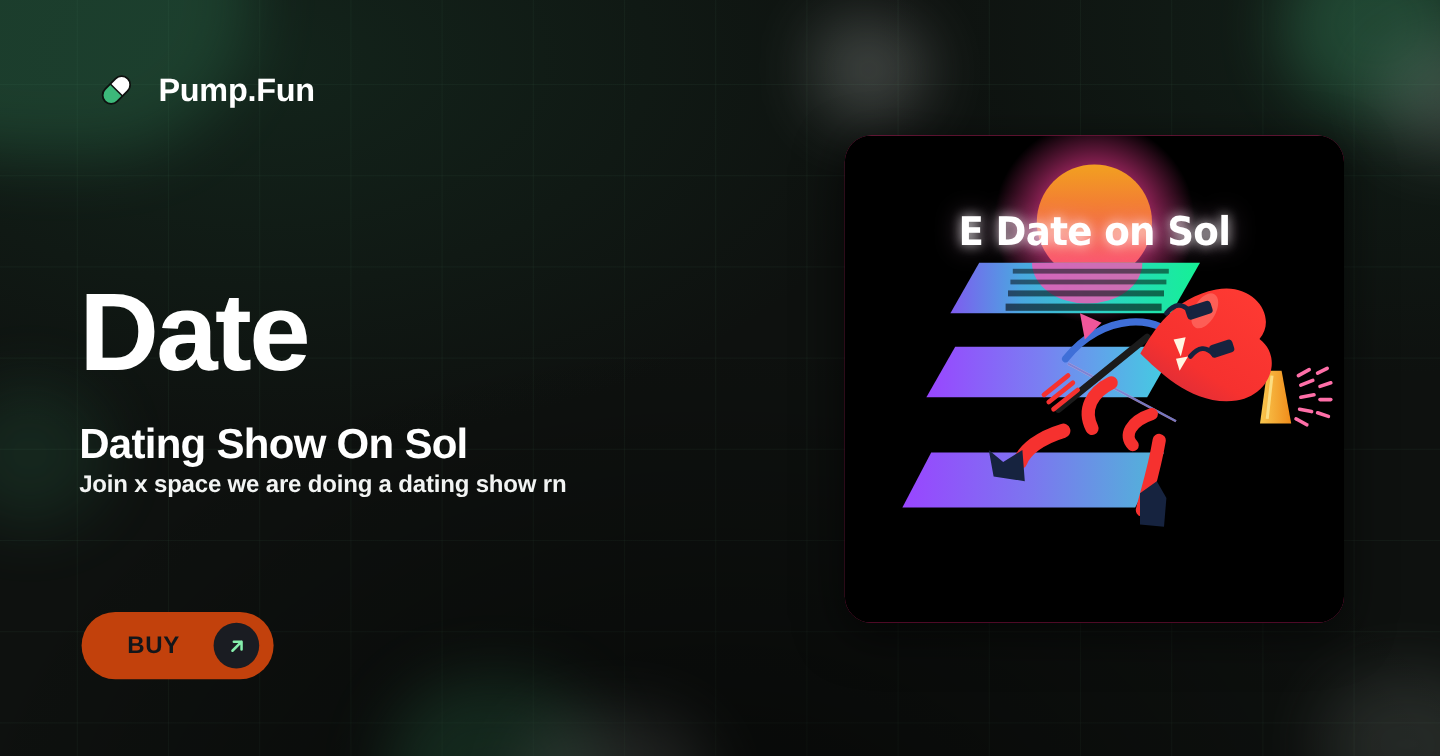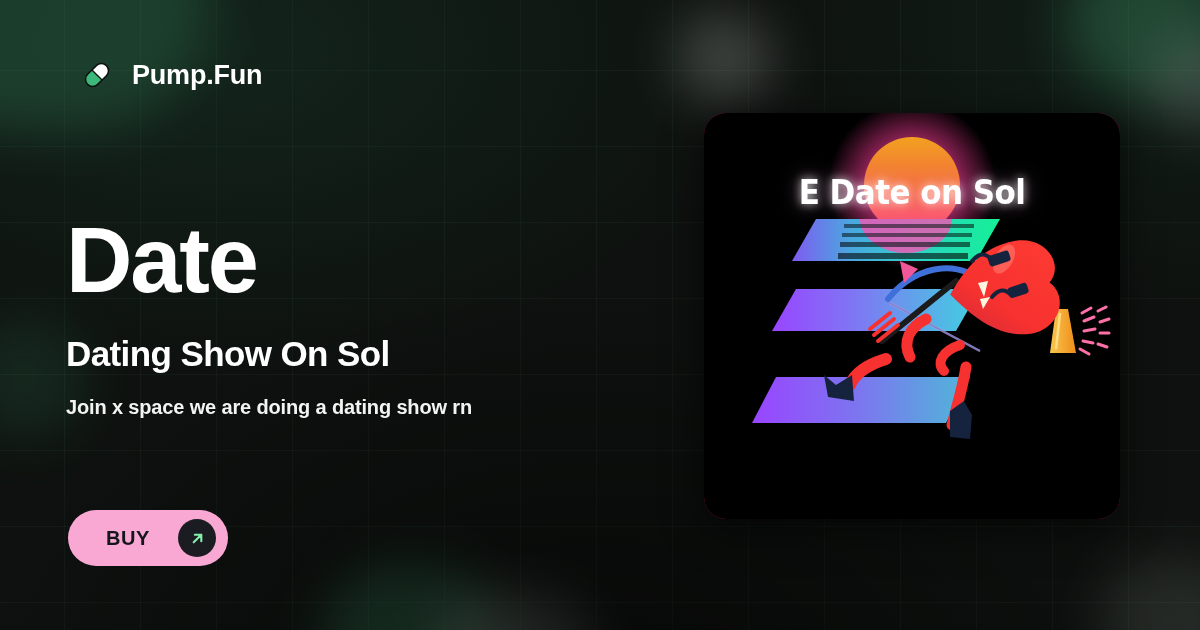--- a/index.html
+++ b/index.html
@@ -48,42 +48,41 @@
     display:flex; align-items:center; gap:16px;
     z-index:6;
   }
   .pill-icon { width:38px; height:38px; display:block; }
   .brand-name {
     font-size:27px; font-weight:700; color:#ffffff;
     letter-spacing:-0.2px; line-height:1;
   }
 
   
-  .copy { position:absolute; left:66px; top:214px; z-index:6; width:620px; }
+  .copy { position:absolute; left:66px; top:231px; z-index:6; width:620px; }
   .title {
     font-size:92px; font-weight:700; color:#fff;
     letter-spacing:-2.2px; line-height:1.0;
   }
   .subtitle {
     margin-top:28px;
     font-size:35px; font-weight:700; color:#fff;
     letter-spacing:-0.6px; line-height:1.15;
   }
   .desc {
-    margin-top:20px;
     font-size:20px; font-weight:700; color:#f2f4f3;
     letter-spacing:-0.15px; line-height:1.3;
   }
 
   
   .buy-btn {
     position:absolute; left:68px; top:510px; z-index:6;
     display:flex; align-items:center; gap:28px;
     height:56px; padding:0 12px 0 38px;
-    background:#f9a8d4; border:none; border-radius:999px;
+    background:#c2410c; border:none; border-radius:999px;
     cursor:pointer;
   }
   .buy-label {
     font-size:20px; font-weight:700; color:#13161a;
     letter-spacing:.6px;
   }
   .buy-arrow-circle {
     width:38px; height:38px; border-radius:999px;
     background:#1a1c22;
     display:flex; align-items:center; justify-content:center;

